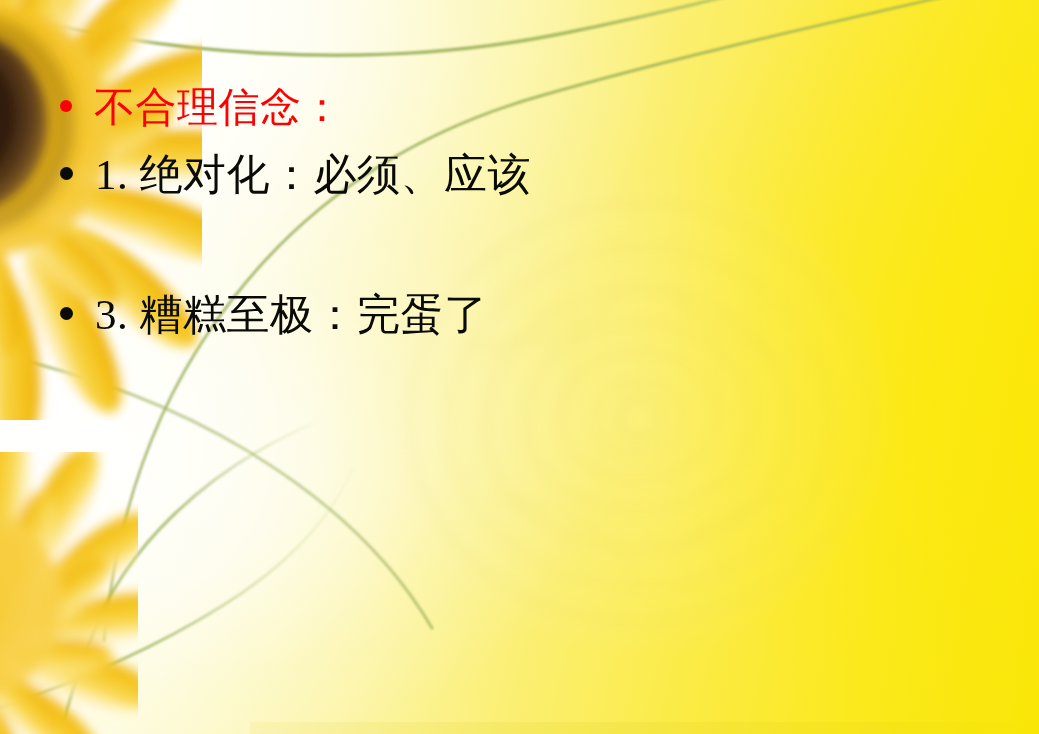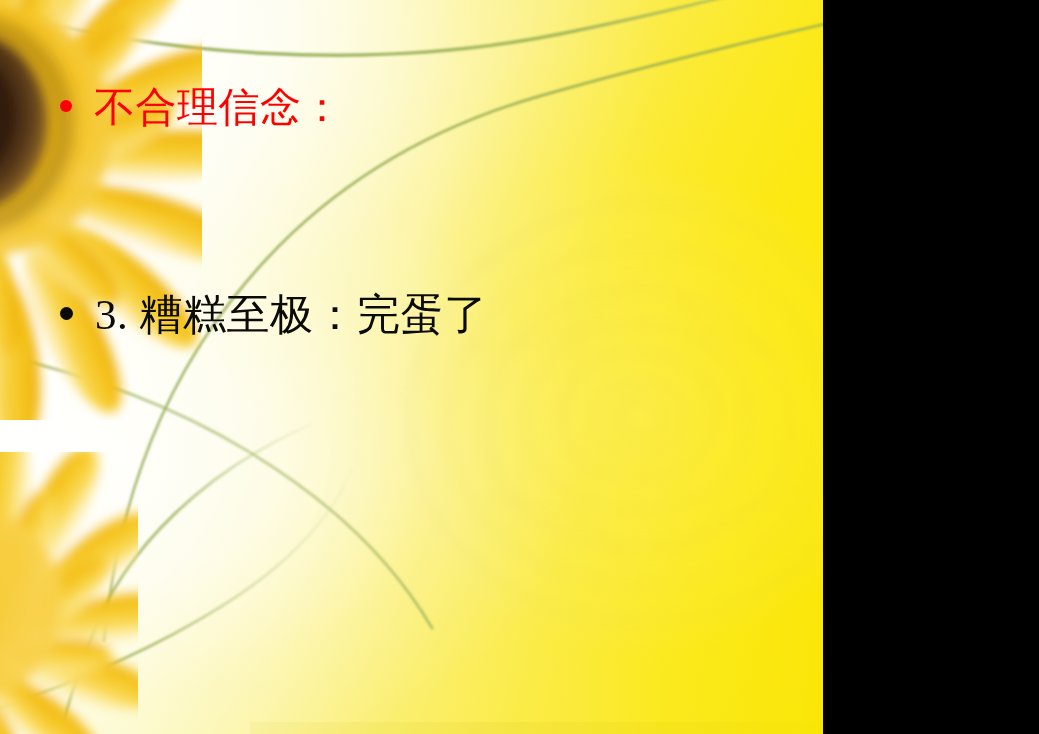--- a/index.html
+++ b/index.html
@@ -2,21 +2,21 @@
 <html><head>
 <meta charset="utf-8">
 <style>
   html, body {
     margin: 0;
     padding: 0;
     background: #000;
   }
   #slide {
     position: relative;
-    width: 823px;
+    width: 1039px;
     height: 734px;
     overflow: hidden;
     font-family: "Liberation Serif", "DejaVu Serif", serif;
     background: #FFFFF2;
     text-align: right;
   }
 
   
   .bg-base {
     position: absolute;
@@ -375,20 +375,24 @@
 
   <div class="footer-band"></div>
 
   <div class="content">
 
     <div class="line line-title">
       <span class="bullet"></span>
       <span class="txt">不合理信念：</span>
     </div>
 
+    <div class="line line-item" id="line-1">
+      <span class="bullet"></span>
+      <span class="txt">1. 绝对化：必须、应该</span>
+    </div>
 
 
     <div class="line line-item" id="line-3">
       <span class="bullet"></span>
       <span class="txt">3. 糟糕至极：完蛋了</span>
     </div>
 
   </div>
 </div>
 

